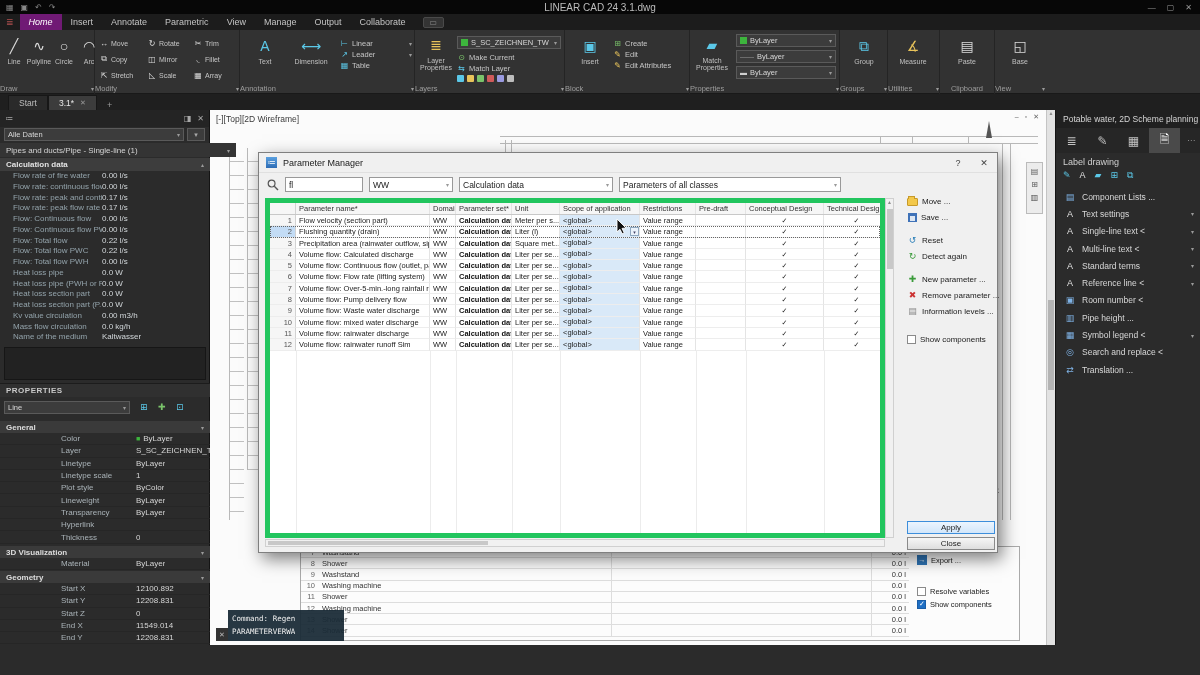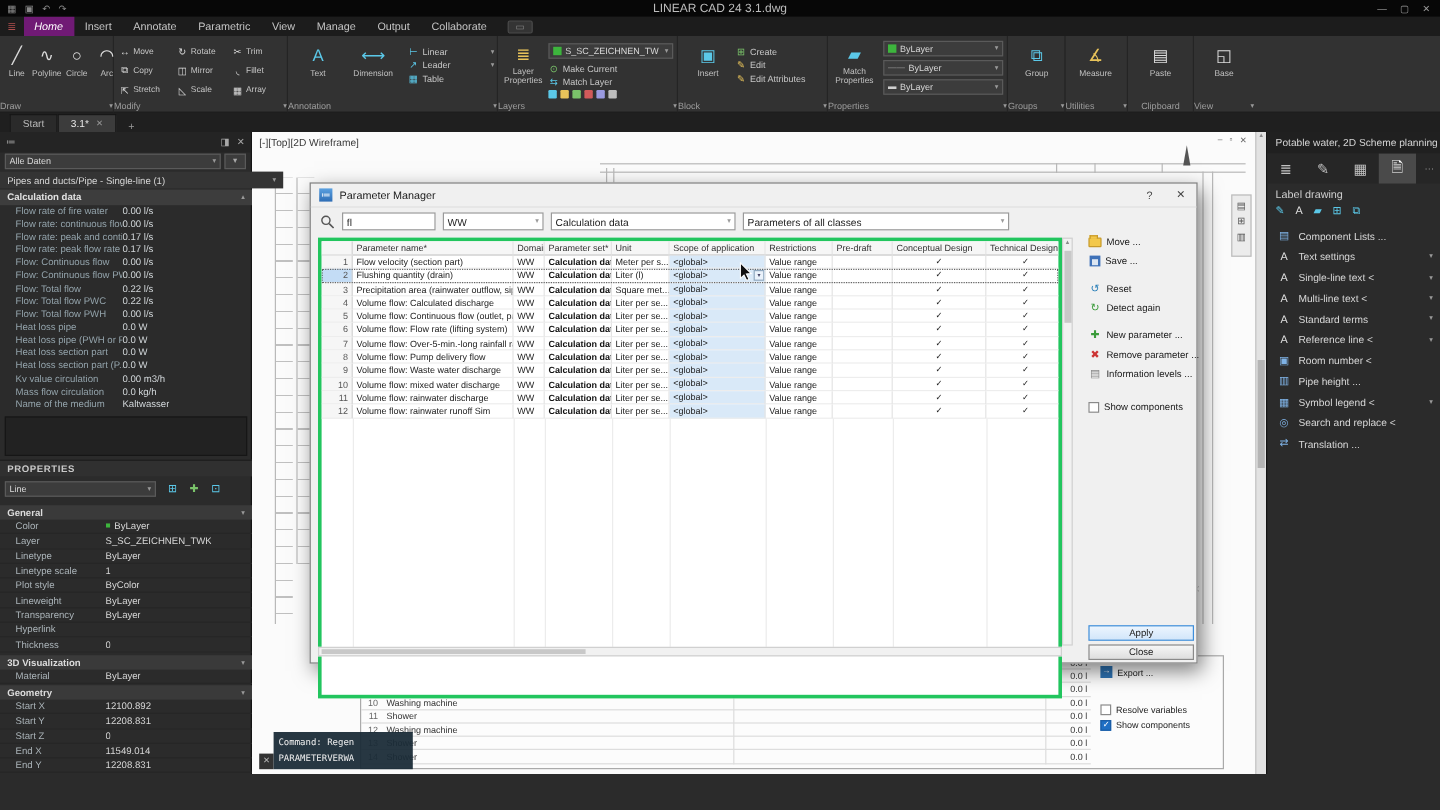--- a/index.html
+++ b/index.html
@@ -59,21 +59,21 @@
 .lrow{display:flex;height:10.75px;font-size:8px;line-height:10.9px;}
 .lrow .ll{width:102px;padding-left:13px;color:#93a3ab;overflow:hidden;white-space:nowrap;flex:none;}
 .lrow .lv{color:#d2d7da;overflow:hidden;white-space:nowrap;}
 .lp-preview{position:absolute;left:4px;top:237px;width:202px;height:33px;background:#222;border:1px solid #161616;}
 .lp-props-title{position:absolute;left:0;top:273px;width:210px;height:14px;background:#303030;border-top:1px solid #1c1c1c;font-size:8px;font-weight:bold;letter-spacing:.5px;color:#c8c8c8;display:flex;align-items:center;padding-left:6px;}
 .lp-line{position:absolute;left:4px;top:291px;width:126px;}
 .lp-tool{position:absolute;top:292px;font-size:9px;}
 .psec{position:absolute;left:0;width:210px;height:12px;background:#3a3a3a;display:flex;align-items:center;font-size:8px;font-weight:bold;color:#dcdcdc;padding:0 6px;}
 .prows{position:absolute;left:0;width:210px;overflow:hidden;}
 .prow{display:flex;align-items:center;height:12.3px;font-size:8px;border-bottom:1px solid #262626;}
-.prow .pl{width:88px;padding-left:13px;color:#aab3b8;overflow:hidden;white-space:nowrap;flex:none;}
+.prow .pl{width:88px;padding-left:13px;color:#aab3b8;overflow:hidden;white-space:nowrap;flex:none;margin-left:48px;}
 .prow .psw{font-size:7px;margin-right:3px;}
 .prow .pv{color:#d6d6d6;overflow:hidden;white-space:nowrap;}
 
 .canvas{position:absolute;left:210px;top:110px;width:845px;height:535px;background:#fbfbfb;}
 .vp-label{position:absolute;left:6px;top:4px;font-size:8.5px;color:#3a3a3a;}
 .vp-controls{position:absolute;right:16px;top:3px;font-size:7px;color:#666;display:flex;gap:6px;}
 .dline{position:absolute;background:#b9b9b9;}
 .ruler{position:absolute;width:15px;background-image:repeating-linear-gradient(to bottom,transparent 0 13px,#c0c0c0 13px 14px);border-left:1px solid #b9b9b9;}
 .north{position:absolute;left:776px;top:11px;width:0;height:0;border-left:3px solid transparent;border-right:3px solid transparent;border-bottom:17px solid #555;}
 .float-strip{position:absolute;left:816px;top:52px;width:17px;height:52px;background:#ececec;border:1px solid #bbb;display:flex;flex-direction:column;align-items:center;gap:4px;padding-top:4px;font-size:8px;color:#555;}
@@ -114,21 +114,21 @@
 .ritem .rarrow{margin-left:auto;padding-right:6px;color:#9a9a9a;font-size:6px;}
 
 .dialog{position:absolute;left:258px;top:152px;width:740px;height:401px;background:#f0f0f0;border:1px solid #7f7f7f;box-shadow:4px 6px 16px rgba(0,0,0,.5);z-index:10;color:#222;}
 .dlg-title{position:absolute;top:0;left:0;right:0;height:20px;display:flex;align-items:center;padding-left:7px;border-bottom:1px solid #e0e0e0;}
 .dlg-ic{width:11px;height:11px;background:linear-gradient(#5aa0e0,#2e6db5);color:#fff;font-size:8px;text-align:center;line-height:11px;margin-right:6px;flex:none;}
 .dlg-title-txt{font-size:9px;color:#1a1a1a;}
 .dlg-btn{margin-left:auto;width:26px;text-align:center;font-size:9px;color:#444;}
 .dlg-btn + .dlg-btn{margin-left:0;}
 .dlg-filter{position:absolute;top:24px;left:8px;display:flex;align-items:center;gap:6px;}
 .dlg-input{width:78px;height:15px;border:1px solid #999;background:#fff;font-size:8.5px;font-family:inherit;padding:0 3px;color:#222;}
-.dlg-table{position:absolute;left:6px;top:45px;width:620px;height:384px;background:#fff;border:3px solid #22c55e;overflow:hidden;}
+.dlg-table{position:absolute;left:6px;top:45px;width:620px;height:340px;background:#fff;border:5px solid #22c55e;overflow:hidden;}
 .trow{display:grid;grid-template-columns:26px 134px 26px 56px 48px 80px 56px 50px 78px 66px;height:11.3px;font-size:7.5px;line-height:11.3px;}
 .thead{height:12px;line-height:12px;background:#f6f6f6;border-bottom:1px solid #c8c8c8;color:#333;}
 .c{overflow:hidden;white-space:nowrap;padding-left:3px;border-right:1px solid #e4e4e4;border-bottom:1px solid #ededed;}
 .thead .c{border-bottom:none;}
 .c-num{text-align:right;padding-right:3px;padding-left:0;background:#f6f6f6;color:#555;border-right-color:#d2d2d2;}
 .c-set{font-weight:bold;color:#111;}
 .c-scope{background:#d9e9f8;display:flex;align-items:center;}
 .c-chk{text-align:center;padding-left:0;font-size:7px;color:#222;}
 .trow.selected{outline:1px dotted #666;outline-offset:-1px;}
 .trow.selected .c-num{background:#c3dcf5;}

